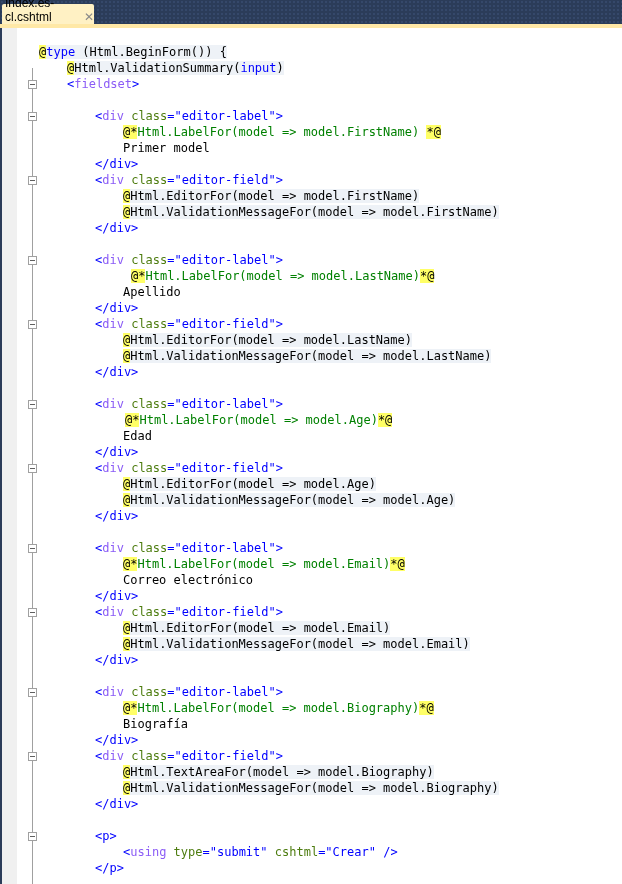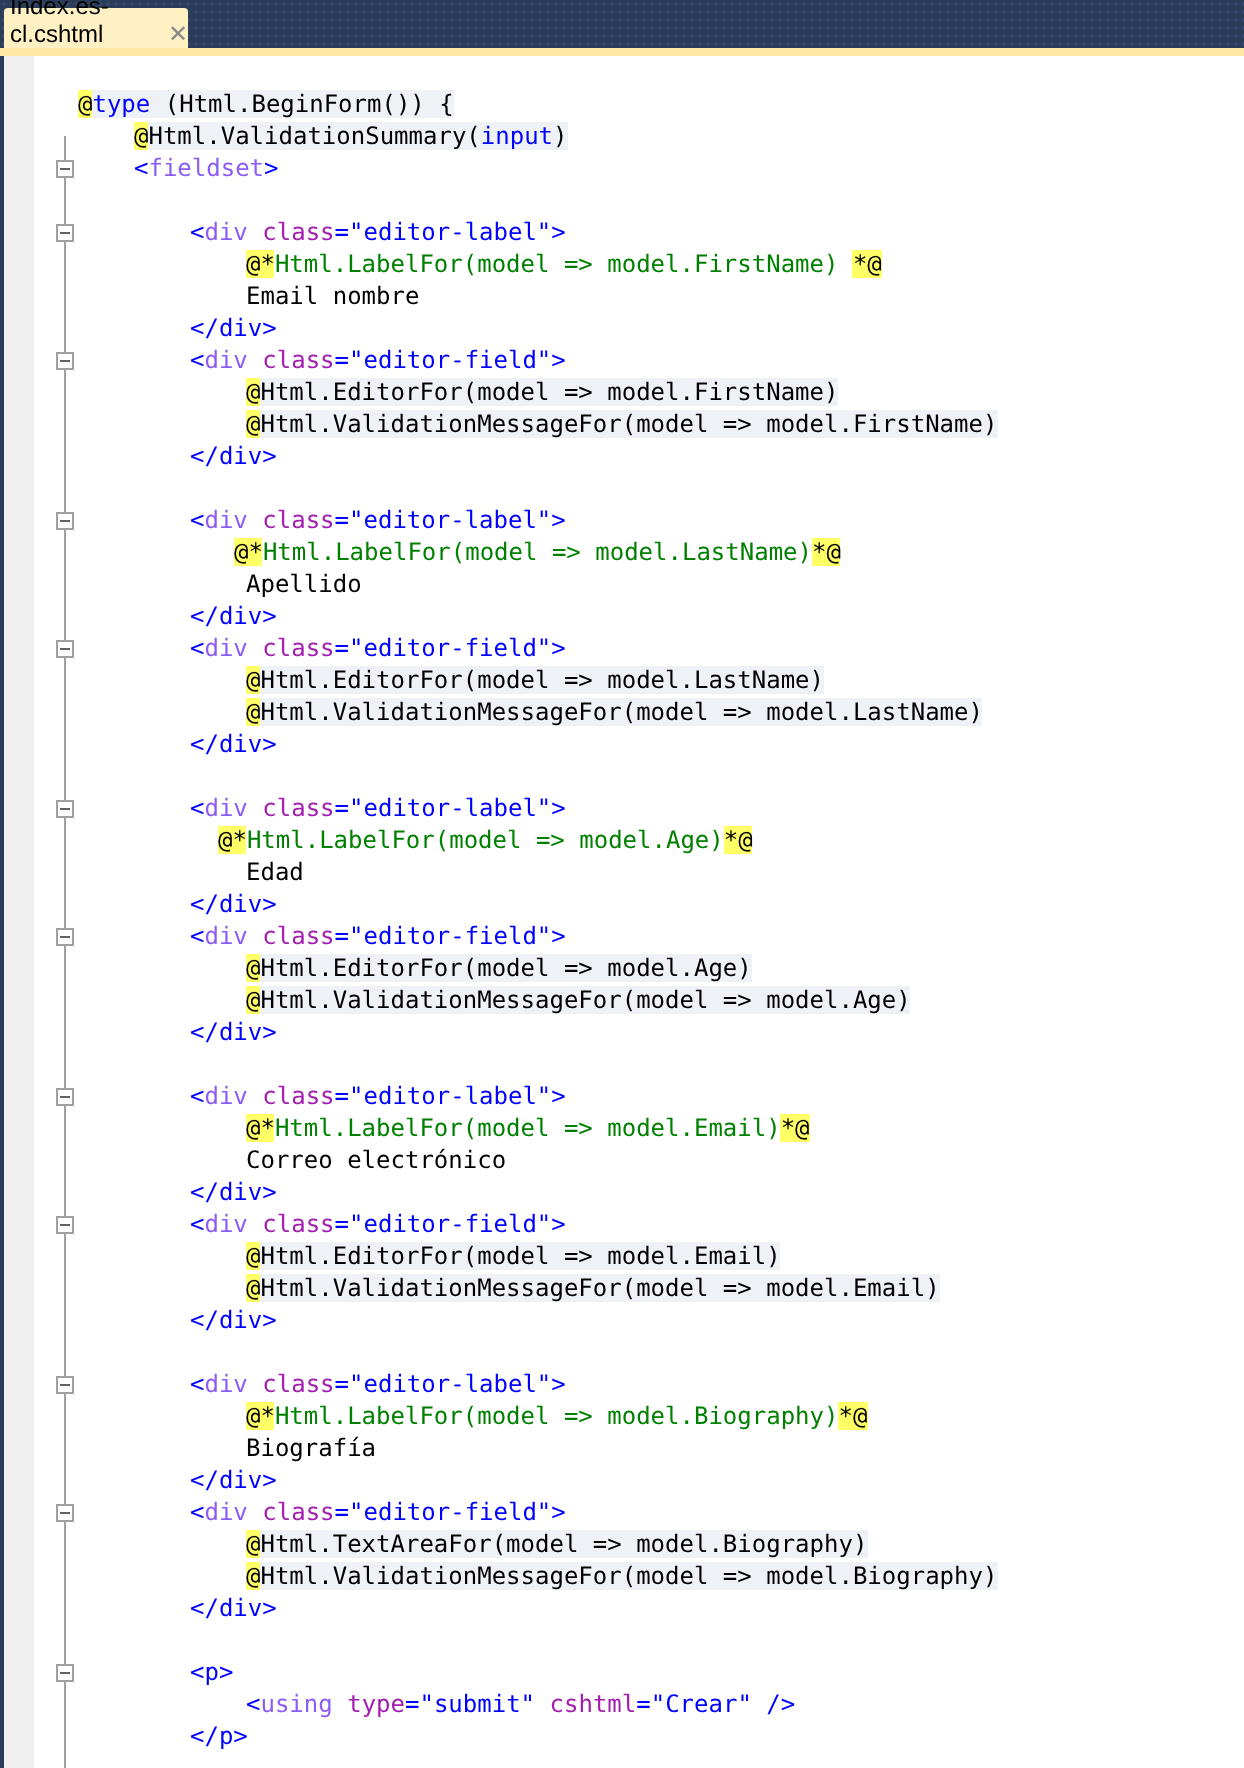--- a/index.html
+++ b/index.html
@@ -18,21 +18,21 @@
   .line{position:relative;height:16px;line-height:16px;font-size:12px;white-space:pre;}
   .code{position:absolute;left:22px;top:0;}
   .fold{position:absolute;left:11px;top:4px;width:7px;height:7px;border:1px solid #a0a0a0;background:#fff;box-sizing:content-box;}
   .fold::after{content:"";position:absolute;left:1px;top:3px;width:5px;height:1px;background:#606060;}
   .vline{position:absolute;left:15px;width:1px;background:#a0a0a0;}
   .hl{background:#eef2f7;}
   .at{background:#ffff66;color:#000;}
   .kw{color:#0000ff;}
   .tag{color:#8b5cf6;}
   .tagb{color:#0000ff;}
-  .attr{color:#a21caf;}
+  .attr{color:#4d7c0f;}
   .str{color:#0000ff;}
   .cmt{color:#008000;}
   .txt{color:#000;}
 </style>
 </head>
 <body>
 
 <div class="tabbar">
   <div class="tab">
     <span class="tab-label">Index.es-cl.cshtml</span>
@@ -48,38 +48,38 @@
   <div class="lines" id="lines">
 
     <div class="line"><span class="code"><span class="at">@</span><span class="kw hl">type</span><span class="txt hl"> (Html.BeginForm()) {</span></span></div>
     <div class="line"><span class="code" style="left:50px"><span class="at">@</span><span class="txt hl">Html.ValidationSummary(</span><span class="kw hl">input</span><span class="txt hl">)</span></span></div>
     <div class="line"><span class="fold"></span><span class="code" style="left:50px"><span class="tagb">&lt;</span><span class="tag">fieldset</span><span class="tagb">&gt;</span></span></div>
 
     <div id="blocks">
         <div class="line"></div>
 <div class="line"><span class="fold"></span><span class="code" style="left:78px"><span class="tagb">&lt;</span><span class="tag">div</span> <span class="attr">class</span><span class="tagb">=</span><span class="str">"editor-label"</span><span class="tagb">&gt;</span></span></div>
 <div class="line"><span class="code" style="left:106px"><span class="at">@*</span><span class="cmt">Html.LabelFor(model =&gt; model.FirstName) </span><span class="at">*@</span></span></div>
-<div class="line"><span class="code txt" style="left:106px">Email nombre</span></div>
+<div class="line"><span class="code txt" style="left:106px">Primer model</span></div>
 <div class="line"><span class="code tagb" style="left:78px">&lt;/div&gt;</span></div>
 <div class="line"><span class="fold"></span><span class="code" style="left:78px"><span class="tagb">&lt;</span><span class="tag">div</span> <span class="attr">class</span><span class="tagb">=</span><span class="str">"editor-field"</span><span class="tagb">&gt;</span></span></div>
 <div class="line"><span class="code" style="left:106px"><span class="at">@</span><span class="txt hl">Html.EditorFor(model =&gt; model.FirstName)</span></span></div>
 <div class="line"><span class="code" style="left:106px"><span class="at">@</span><span class="txt hl">Html.ValidationMessageFor(model =&gt; model.FirstName)</span></span></div>
 <div class="line"><span class="code tagb" style="left:78px">&lt;/div&gt;</span></div>
         <div class="line"></div>
 <div class="line"><span class="fold"></span><span class="code" style="left:78px"><span class="tagb">&lt;</span><span class="tag">div</span> <span class="attr">class</span><span class="tagb">=</span><span class="str">"editor-label"</span><span class="tagb">&gt;</span></span></div>
-<div class="line"><span class="code" style="left:100px"><span class="at">@*</span><span class="cmt">Html.LabelFor(model =&gt; model.LastName)</span><span class="at">*@</span></span></div>
+<div class="line"><span class="code" style="left:114px"><span class="at">@*</span><span class="cmt">Html.LabelFor(model =&gt; model.LastName)</span><span class="at">*@</span></span></div>
 <div class="line"><span class="code txt" style="left:106px">Apellido</span></div>
 <div class="line"><span class="code tagb" style="left:78px">&lt;/div&gt;</span></div>
 <div class="line"><span class="fold"></span><span class="code" style="left:78px"><span class="tagb">&lt;</span><span class="tag">div</span> <span class="attr">class</span><span class="tagb">=</span><span class="str">"editor-field"</span><span class="tagb">&gt;</span></span></div>
 <div class="line"><span class="code" style="left:106px"><span class="at">@</span><span class="txt hl">Html.EditorFor(model =&gt; model.LastName)</span></span></div>
 <div class="line"><span class="code" style="left:106px"><span class="at">@</span><span class="txt hl">Html.ValidationMessageFor(model =&gt; model.LastName)</span></span></div>
 <div class="line"><span class="code tagb" style="left:78px">&lt;/div&gt;</span></div>
         <div class="line"></div>
 <div class="line"><span class="fold"></span><span class="code" style="left:78px"><span class="tagb">&lt;</span><span class="tag">div</span> <span class="attr">class</span><span class="tagb">=</span><span class="str">"editor-label"</span><span class="tagb">&gt;</span></span></div>
-<div class="line"><span class="code" style="left:92px"><span class="at">@*</span><span class="cmt">Html.LabelFor(model =&gt; model.Age)</span><span class="at">*@</span></span></div>
+<div class="line"><span class="code" style="left:108px"><span class="at">@*</span><span class="cmt">Html.LabelFor(model =&gt; model.Age)</span><span class="at">*@</span></span></div>
 <div class="line"><span class="code txt" style="left:106px">Edad</span></div>
 <div class="line"><span class="code tagb" style="left:78px">&lt;/div&gt;</span></div>
 <div class="line"><span class="fold"></span><span class="code" style="left:78px"><span class="tagb">&lt;</span><span class="tag">div</span> <span class="attr">class</span><span class="tagb">=</span><span class="str">"editor-field"</span><span class="tagb">&gt;</span></span></div>
 <div class="line"><span class="code" style="left:106px"><span class="at">@</span><span class="txt hl">Html.EditorFor(model =&gt; model.Age)</span></span></div>
 <div class="line"><span class="code" style="left:106px"><span class="at">@</span><span class="txt hl">Html.ValidationMessageFor(model =&gt; model.Age)</span></span></div>
 <div class="line"><span class="code tagb" style="left:78px">&lt;/div&gt;</span></div>
         <div class="line"></div>
 <div class="line"><span class="fold"></span><span class="code" style="left:78px"><span class="tagb">&lt;</span><span class="tag">div</span> <span class="attr">class</span><span class="tagb">=</span><span class="str">"editor-label"</span><span class="tagb">&gt;</span></span></div>
 <div class="line"><span class="code" style="left:106px"><span class="at">@*</span><span class="cmt">Html.LabelFor(model =&gt; model.Email)</span><span class="at">*@</span></span></div>
 <div class="line"><span class="code txt" style="left:106px">Correo electrónico</span></div>

